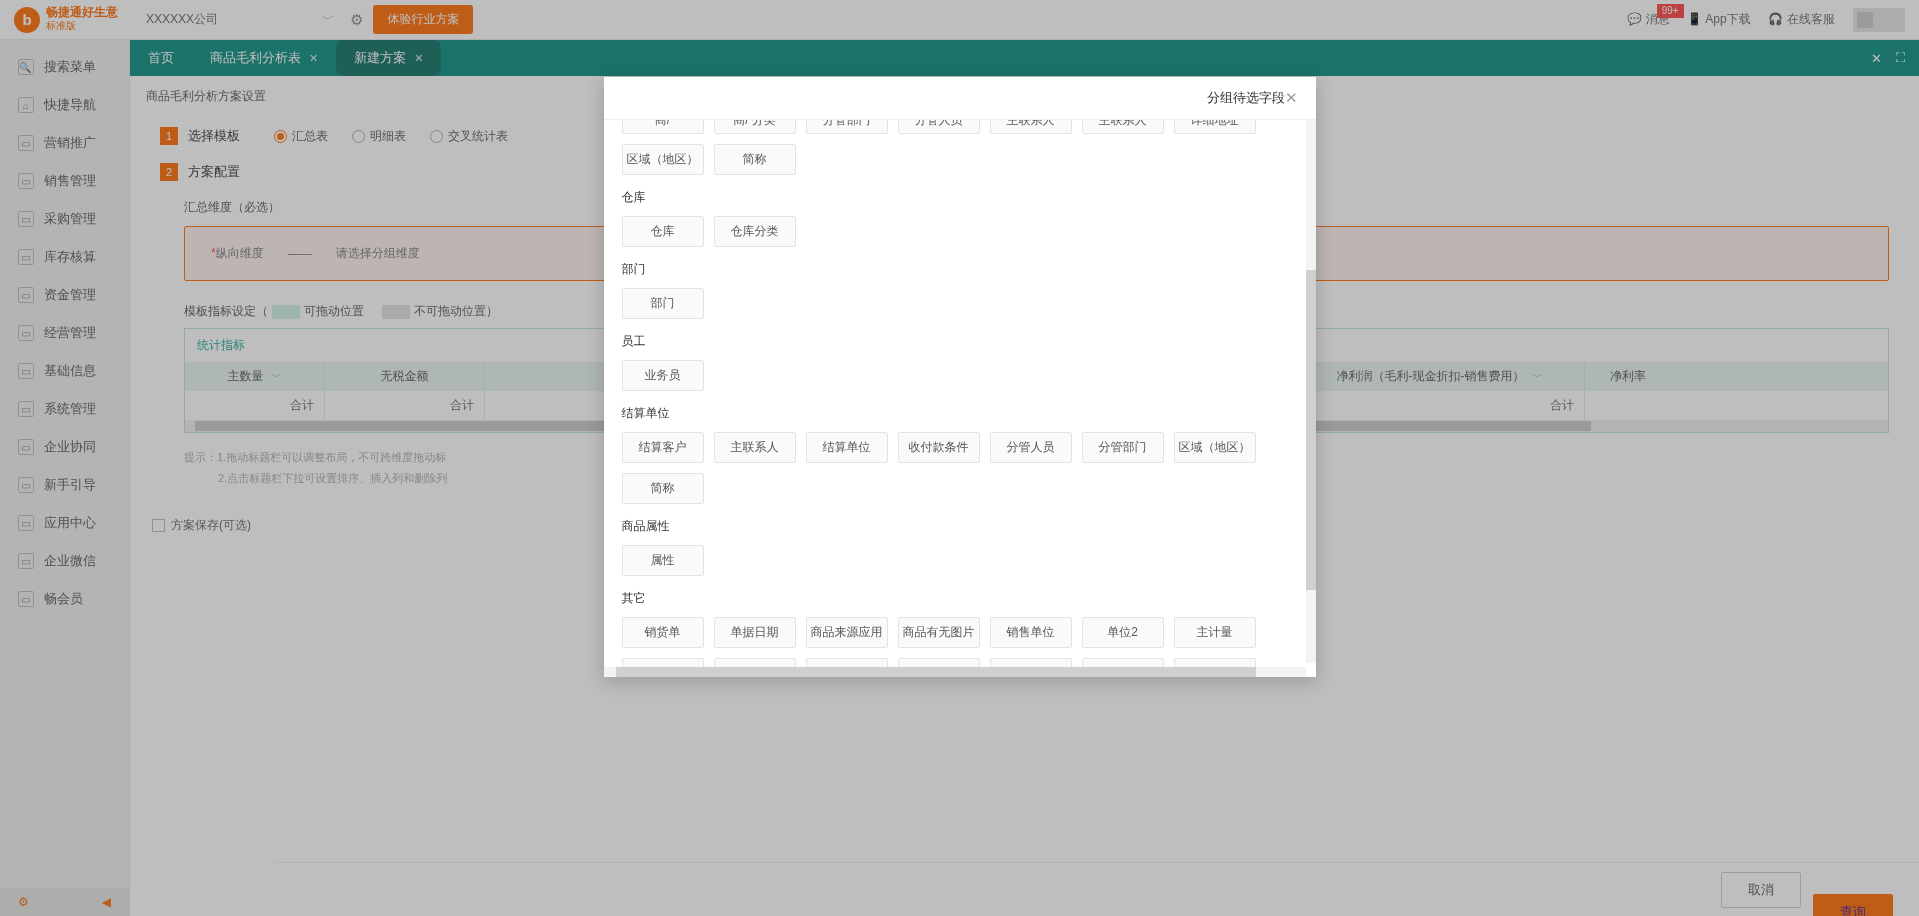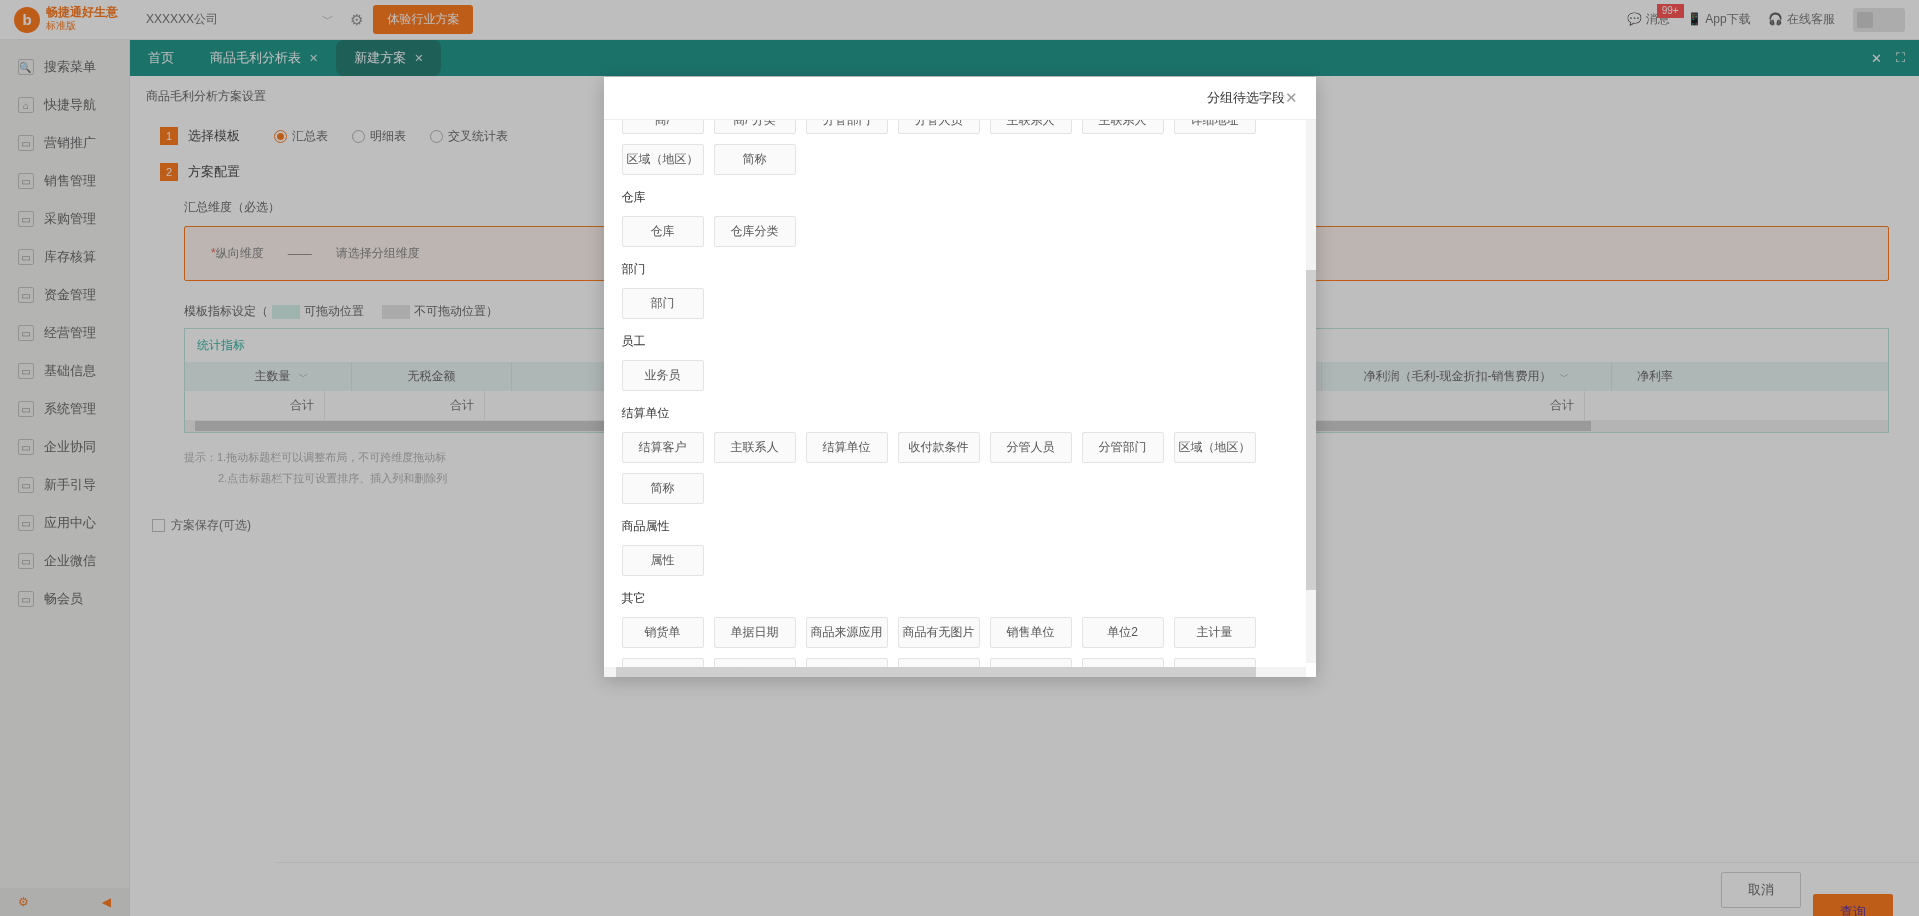--- a/index.html
+++ b/index.html
@@ -49,21 +49,21 @@
 .dim-box .req { color:#e84c3d; }
 .legend-row { margin-left:24px; color:#555; display:flex; align-items:center; gap:4px; margin-bottom:8px; }
 .lg-box { display:inline-block; width:28px; height:14px; }
 .lg-a { background:#cfeee9; }
 .lg-b { background:#e0e0e0; }
 .table-wrap { margin-left:24px; border:1px solid #b9e0d9; }
 .table-title { background:#fff; color:#19a895; padding:8px 12px; font-size:12px; }
 .table-head { background:#e9f5f3; display:flex; }
 .th { flex:0 0 auto; border-right:1px solid #d3e8e4; padding:6px 10px; display:flex; align-items:center; justify-content:center; gap:8px; color:#555; }
 .th .dd { color:#999; font-size:10px; }
-.th.w1 { width:140px;margin-left:27px; }
+.th.w1 { width:140px; }
 .th.w2 { width:160px; }
 .th.wbig { width:810px; }
 .th.w3 { width:290px; }
 .th.w4 { width:86px; border-right:none; }
 .table-body { display:flex; }
 .td { flex:0 0 auto; border-right:1px solid #e8e8e8; padding:6px 10px; text-align:right; color:#666; }
 .td.w1{width:140px}.td.w2{width:160px}.td.wbig{width:810px}.td.w3{width:290px}.td.w4{width:86px;border-right:none}
 .hscroll { height:12px; background:#f0f0f0; display:flex; align-items:center; }
 .hsbar { height:10px; background:#c8c8c8; margin-left:10px; width:82%; }
 .hints { margin-left:24px; color:#aaa; font-size:11px; margin-top:14px; line-height:1.9; }

